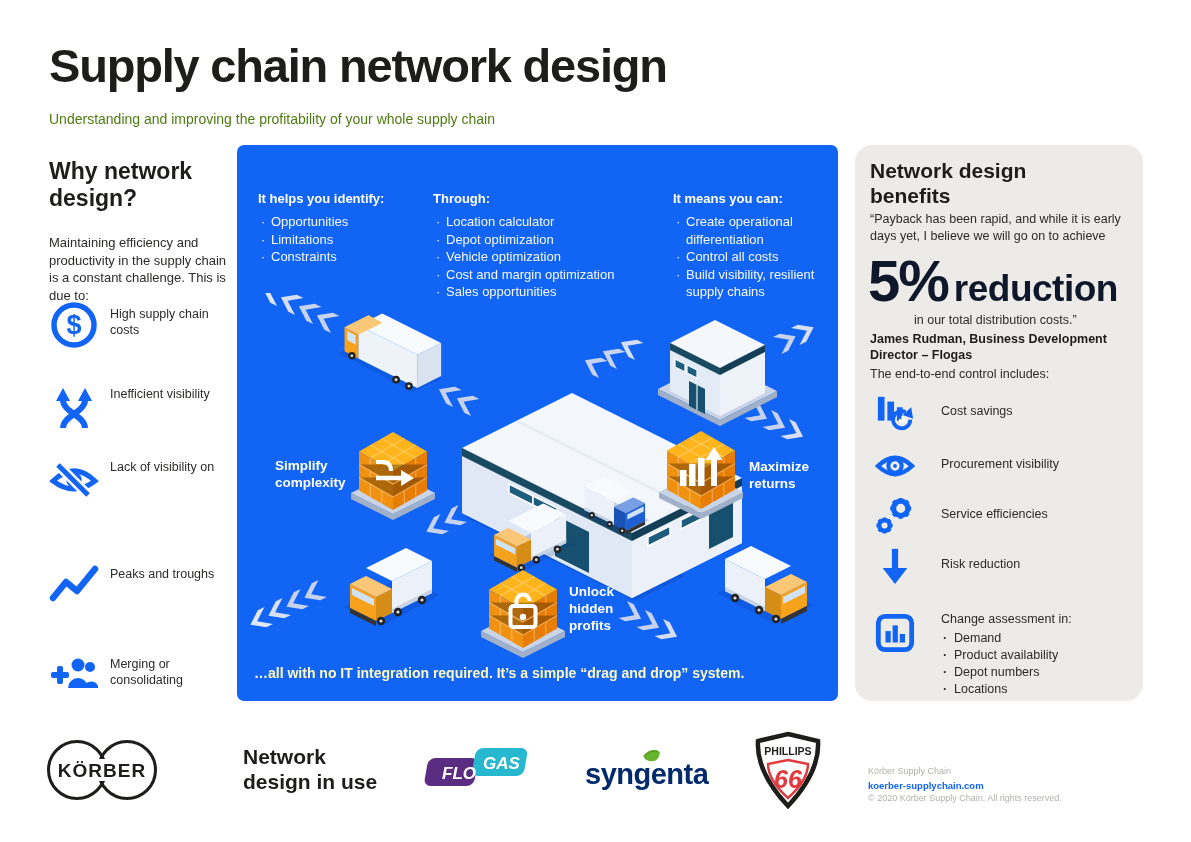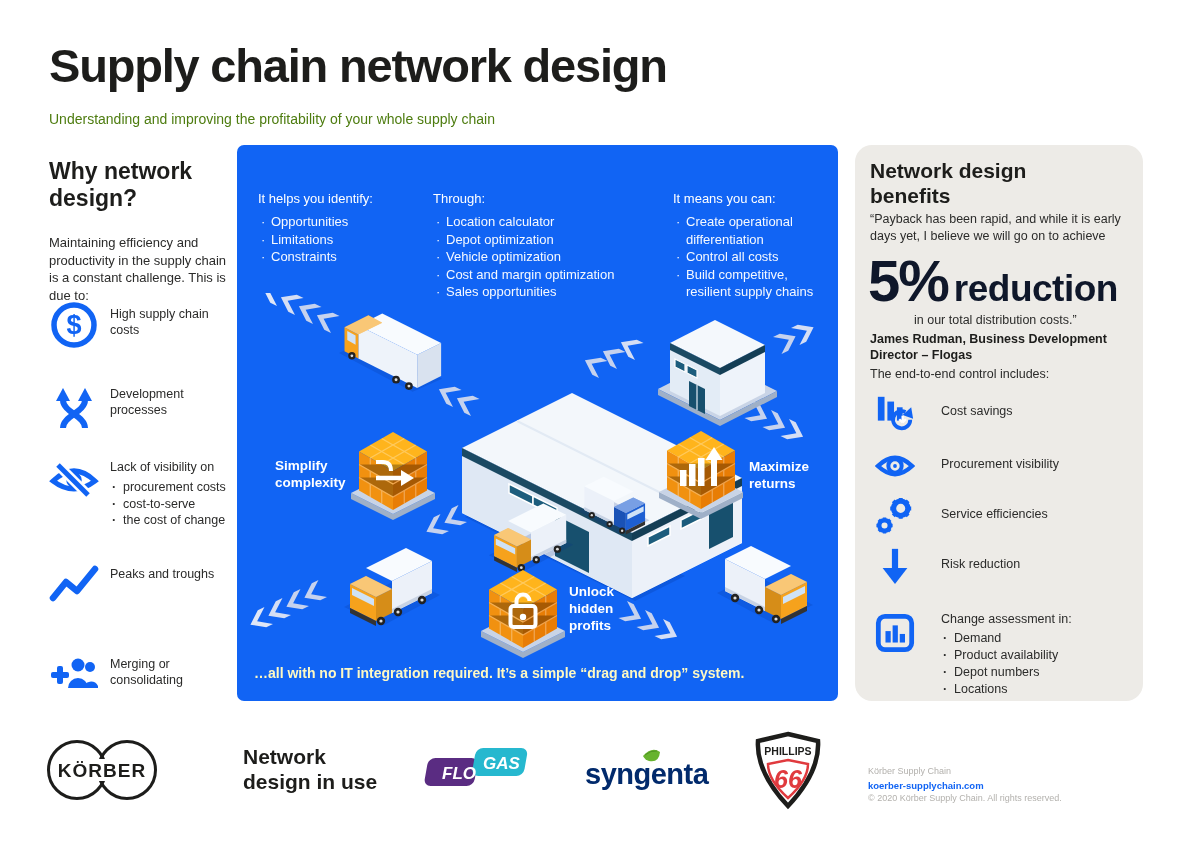--- a/index.html
+++ b/index.html
@@ -20,21 +20,21 @@
   .why-item .wlabel { position:absolute; left:61px; top:6px; font-size:12.5px; line-height:16px; color:#2b2b2a; width:130px; }
   .sub-bullets { list-style:none; margin-top:4px; }
   .sub-bullets li, .cbul li { position:relative; padding-left:13px; }
   .sub-bullets li::before { content:"·"; position:absolute; left:2px; font-weight:bold; }
   .sub-bullets li { font-size:12.5px; line-height:16.5px; }
 
   
   .how { position:absolute; left:237px; top:145px; width:601px; height:556px; background:#1164f4; border-radius:7px; overflow:hidden; }
   .how h2 { position:absolute; left:21px; top:12px; font-size:25px; font-weight:bold; color:#fff; letter-spacing:-0.3px; }
   .how-col { position:absolute; top:46px; color:#fff; }
-  .how-col .ctitle { font-size:13px; font-weight:normal; margin-bottom:7px; }
+  .how-col .ctitle { font-size:13px; font-weight:bold; margin-bottom:7px; }
   .cbul { list-style:none; }
   .cbul li { font-size:13px; line-height:17.5px; color:rgba(255,255,255,0.96); }
   .cbul li::before { content:"·"; position:absolute; left:3px; }
   .how-col1 { left:21px; width:168px; }
   .how-col2 { left:196px; width:245px; }
   .how-col3 { left:436px; width:158px; }
   .scene { position:absolute; left:0; top:148px; width:601px; height:375px; }
   .callout { position:absolute; color:#fff; font-weight:bold; font-size:13.5px; line-height:17px; }
   .co-simplify { left:38px; top:312px; width:95px; }
   .co-maximize { left:512px; top:313px; width:90px; }
@@ -92,37 +92,32 @@
 
     <div class="why-item" style="top:222px">
       <svg class="wicon" viewBox="0 0 50 50">
         <g stroke="#1164f4" stroke-width="6" fill="none">
           <path d="M14,48 C14,36 36,32 36,20"></path>
           <path d="M36,48 C36,36 14,32 14,20"></path>
         </g>
         <polygon points="7,21 21,21 14,8" fill="#1164f4"></polygon>
         <polygon points="29,21 43,21 36,8" fill="#1164f4"></polygon>
       </svg>
-      <div class="wlabel">Development processes</div>
+      <div class="wlabel">Inefficient visibility</div>
     </div>
 
     <div class="why-item" style="top:295px">
       <svg class="wicon" viewBox="0 0 50 50">
         <path d="M4,28 Q25,8 46,28 Q25,44 4,28 Z" fill="none" stroke="#1164f4" stroke-width="5"></path>
         <circle cx="25" cy="27" r="5.5" fill="none" stroke="#1164f4" stroke-width="4.5"></circle>
         <line x1="7" y1="10" x2="41" y2="44" stroke="#fff" stroke-width="10"></line>
         <line x1="9" y1="12" x2="39" y2="42" stroke="#1164f4" stroke-width="5"></line>
       </svg>
       <div class="wlabel">
         <span>Lack of visibility on</span>
-        <ul class="sub-bullets">
-          <li>procurement costs</li>
-          <li>cost-to-serve</li>
-          <li>the cost of change</li>
-        </ul>
       </div>
     </div>
 
     <div class="why-item" style="top:402px">
       <svg class="wicon" viewBox="0 0 50 50">
         <polyline points="4,38 17,22 28,31 46,9" fill="none" stroke="#1164f4" stroke-width="6.5" stroke-linecap="round" stroke-linejoin="round"></polyline>
       </svg>
       <div class="wlabel">Peaks and troughs</div>
     </div>
 
@@ -161,21 +156,21 @@
         <li>Cost and margin optimization</li>
         <li>Sales opportunities</li>
       </ul>
     </div>
 
     <div class="how-col how-col3">
       <div class="ctitle">It means you can:</div>
       <ul class="cbul">
         <li>Create operational differentiation</li>
         <li>Control all costs</li>
-        <li>Build competitive, resilient supply chains</li>
+        <li>Build visibility, resilient supply chains</li>
       </ul>
     </div>
 
     <svg class="scene" viewBox="0 0 601 375">
       <defs>
         <path id="chev" d="M0,0 L13,9.5 L0,19 L7.5,19 L20.5,9.5 L7.5,0 Z"></path>
         <g id="truck-se">
           <polygon points="2,52 58,82 98,64 40,34" fill="#032e8a" opacity="0.18"></polygon>
           <polygon points="10,50 50,70 50,38 10,18" fill="#ecf1f9"></polygon>
           <polygon points="10,18 50,38 76,25 36,5" fill="#f8fbfe"></polygon>

